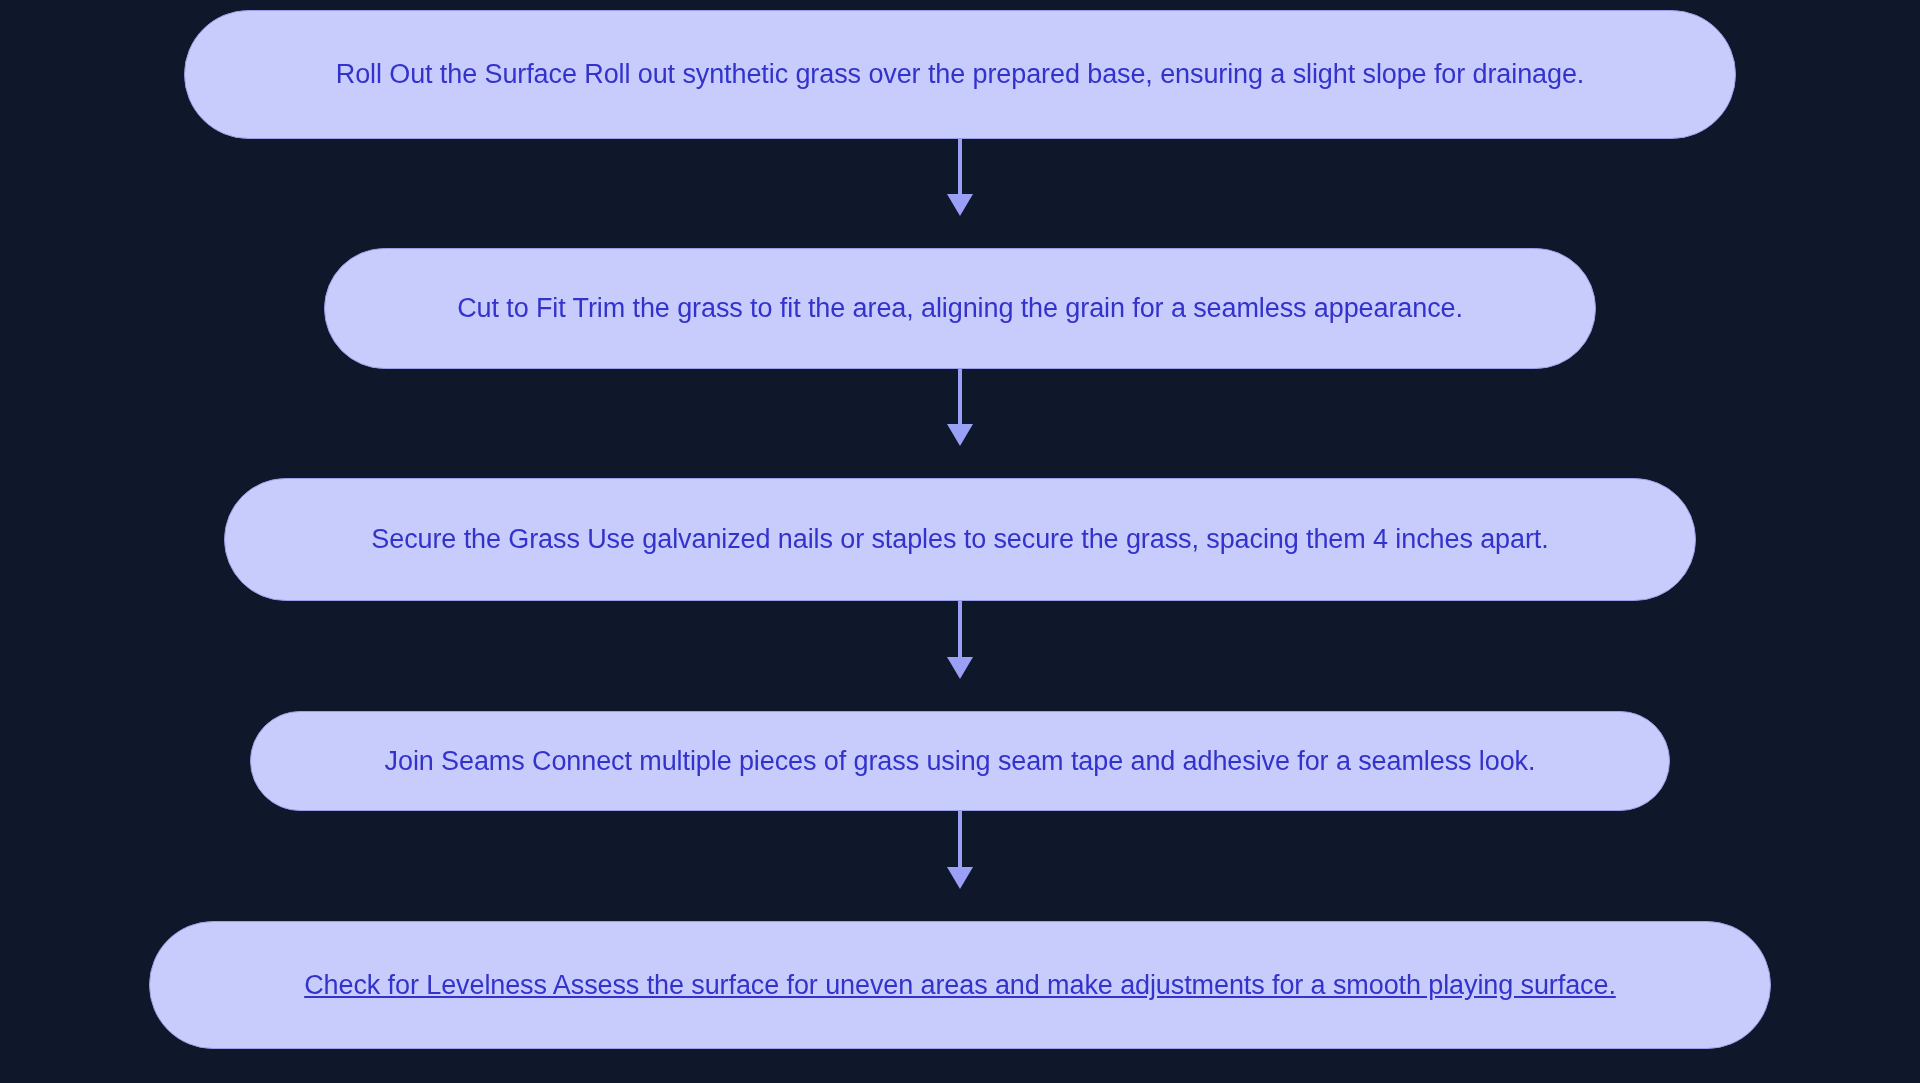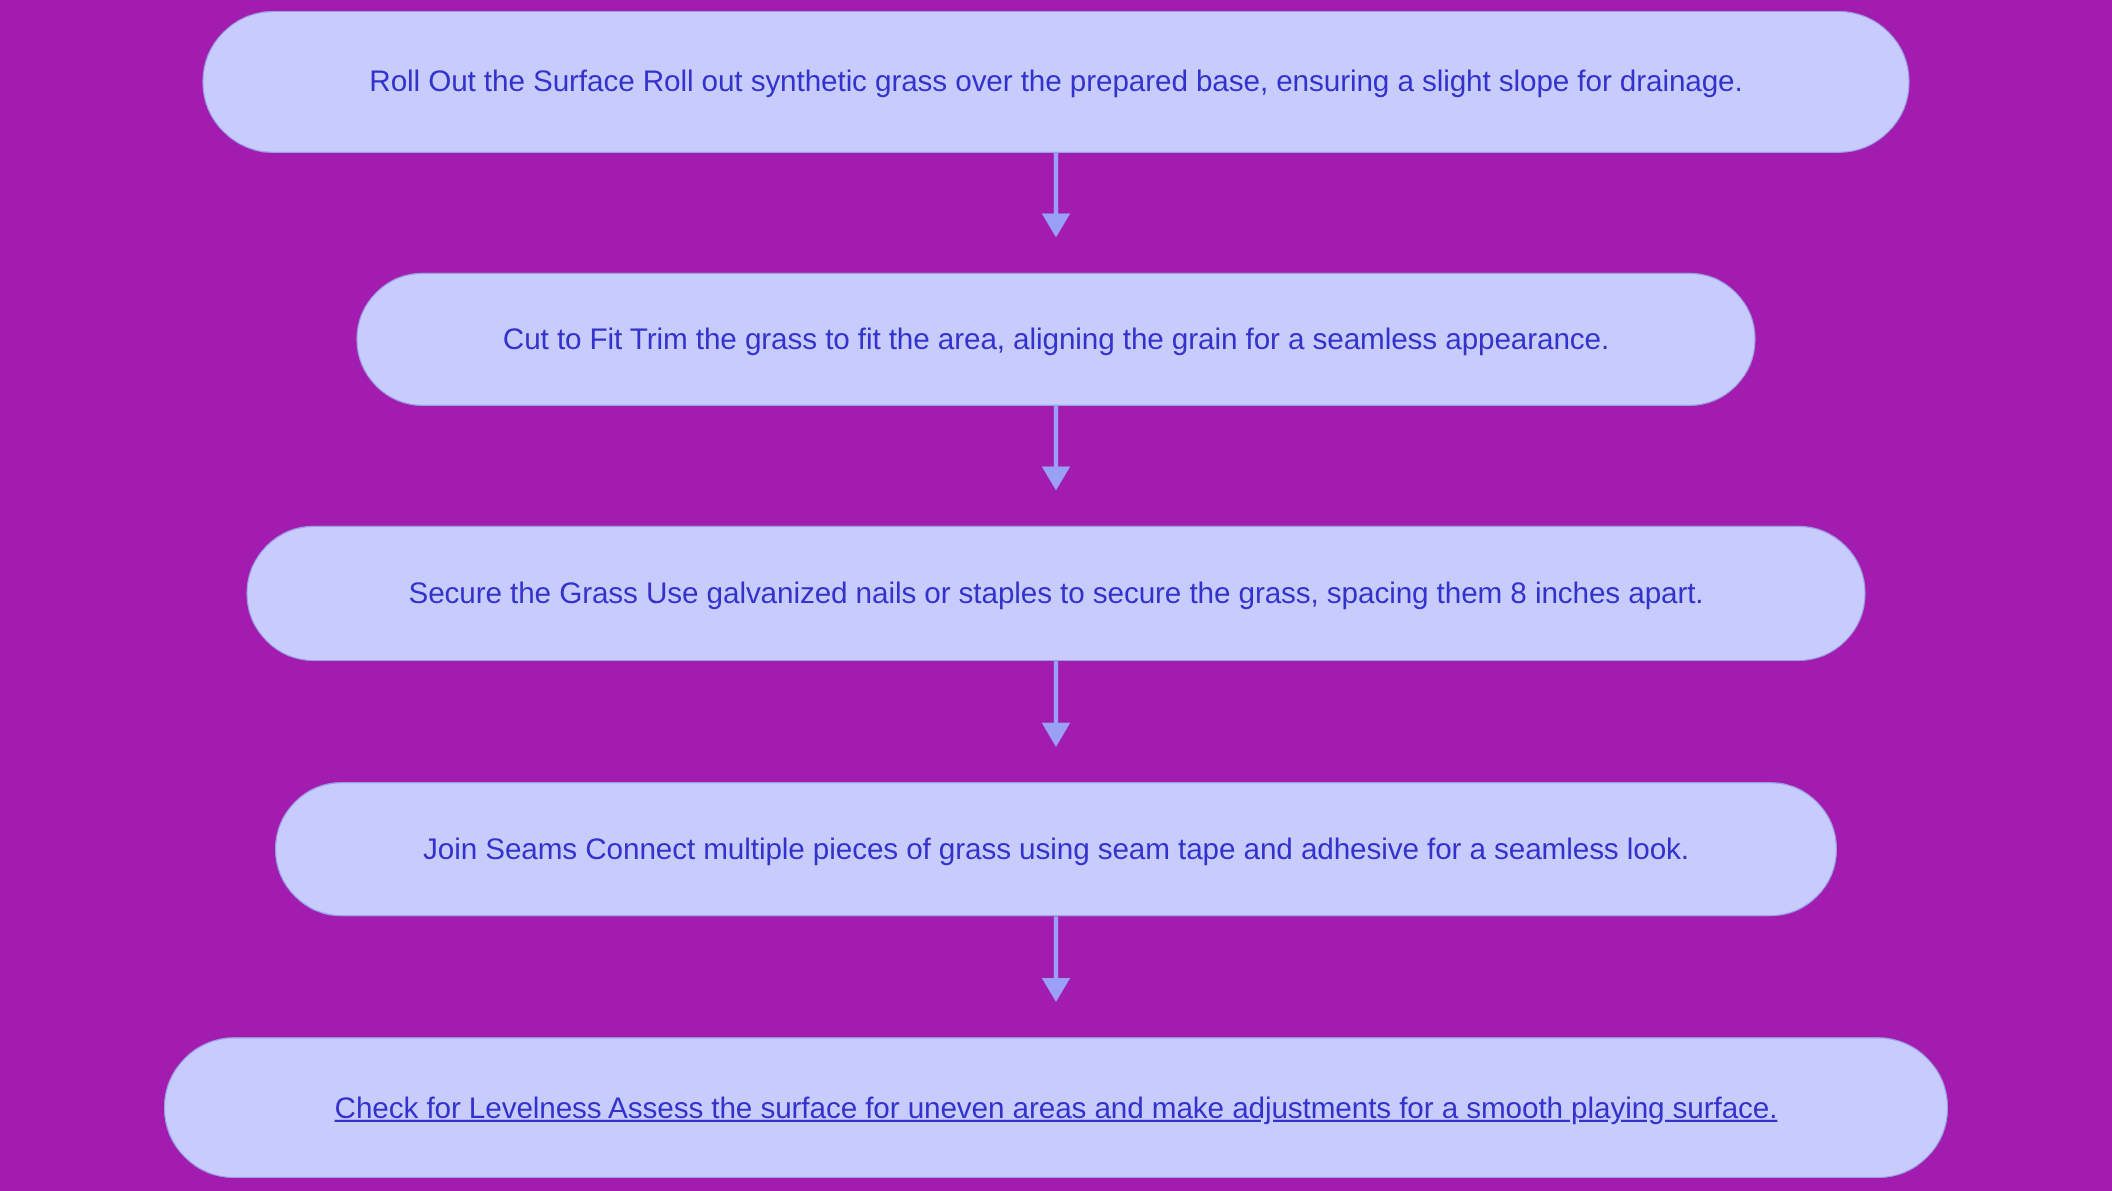--- a/index.html
+++ b/index.html
@@ -11,21 +11,21 @@
     width: 1920px;
     height: 1083px;
     font-family: "Liberation Sans", sans-serif;
     overflow: hidden;
   }
 
   #flowchart {
     position: relative;
     width: 1920px;
     height: 1083px;
-    background: #a21caf;
+    background: #0f172a;
   }
 
   .flow-column {
     position: absolute;
     left: 0;
     top: 0;
     width: 1920px;
     height: 1083px;
     display: flex;
     flex-direction: column;
@@ -52,21 +52,21 @@
     font-size: 27px;
     line-height: 1.2;
     color: #3333cc;
     white-space: nowrap;
   }
 
   
   .node-0 { width: 1552px; height: 129px; margin-top: 10px; }
   .node-1 { width: 1272px; height: 121px; }
   .node-2 { width: 1472px; height: 123px; }
-  .node-3 { width: 1420px; height: 122px; }
+  .node-3 { width: 1420px; height: 100px; }
   .node-4 { width: 1622px; height: 128px; text-decoration: underline; }
 
   .connector {
     position: relative;
     width: 24px;
     height: 100px;
     display: flex;
     flex-direction: column;
     align-items: center;
     justify-content: flex-start;
@@ -110,21 +110,21 @@
     <div class="node node-1">
       <span class="node-label">Cut to Fit Trim the grass to fit the area, aligning the grain for a seamless appearance.</span>
     </div>
 
     <div class="connector connector-1">
       <div class="connector-line"></div>
       <div class="connector-head"></div>
     </div>
 
     <div class="node node-2">
-      <span class="node-label">Secure the Grass Use galvanized nails or staples to secure the grass, spacing them 8 inches apart.</span>
+      <span class="node-label">Secure the Grass Use galvanized nails or staples to secure the grass, spacing them 4 inches apart.</span>
     </div>
 
     <div class="connector connector-2">
       <div class="connector-line"></div>
       <div class="connector-head"></div>
     </div>
 
     <div class="node node-3">
       <span class="node-label">Join Seams Connect multiple pieces of grass using seam tape and adhesive for a seamless look.</span>
     </div>

